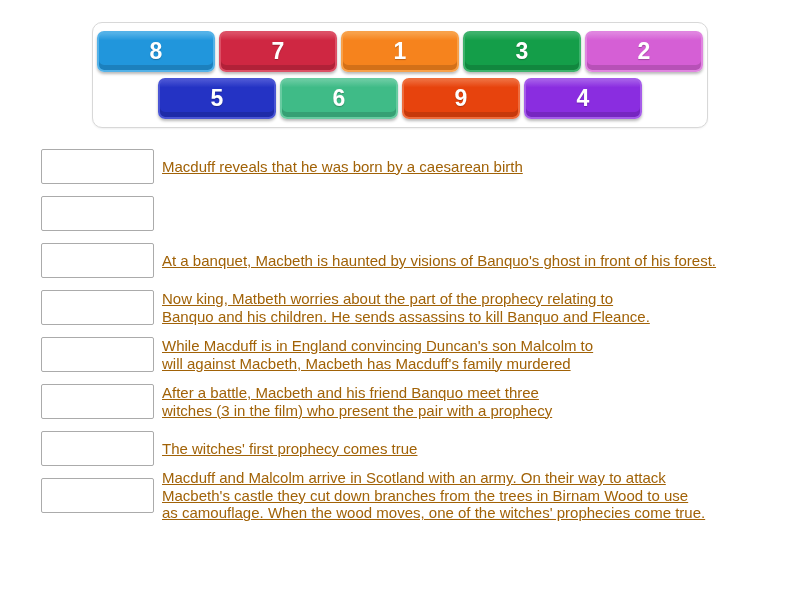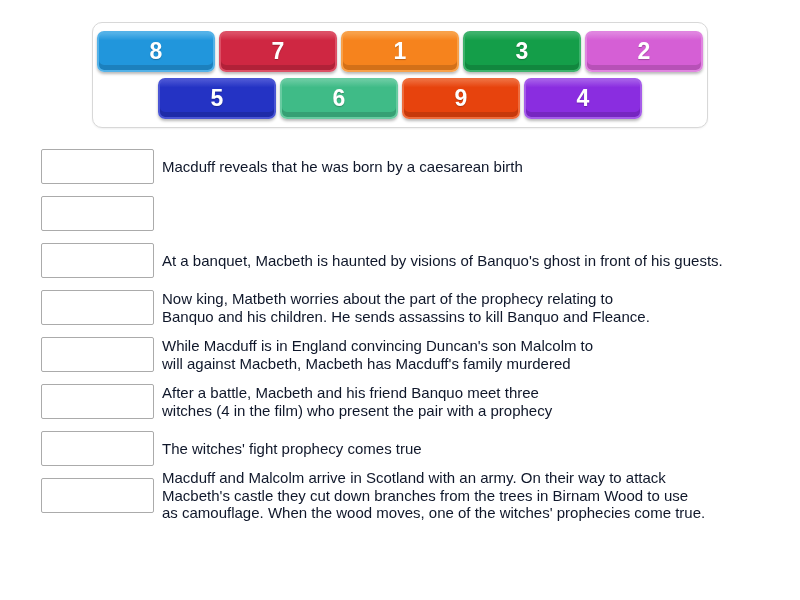--- a/index.html
+++ b/index.html
@@ -66,23 +66,24 @@
     height: 35px;
     flex: none;
     background: #ffffff;
     border: 1px solid #ababab;
     border-radius: 2px;
     margin-right: 8px;
   }
   .event-text {
     font-size: 15px;
     line-height: 17.5px;
-    color: #0f172a;
+    color: #a16207;
     white-space: pre-line;
     max-width: 615px;
+    text-decoration: underline;
   }
 </style>
 </head>
 <body>
 
 <div class="tray">
   <div class="tray-row">
       <div class="tile" style="--fill: #2196dc; --light: #54b2e8;">8</div>
       <div class="tile" style="--fill: #cf2742; --light: #dc5066;">7</div>
       <div class="tile" style="--fill: #f6831d; --light: #f8a14a;">1</div>
@@ -100,40 +101,40 @@
 <div class="list">
     <div class="row">
       <div class="slot"></div>
       <div class="event-text">Macduff reveals that he was born by a caesarean birth</div>
     </div>
     <div class="row">
       <div class="slot"></div>
     </div>
     <div class="row">
       <div class="slot"></div>
-      <div class="event-text">At a banquet, Macbeth is haunted by visions of Banquo's ghost in front of his guests.</div>
+      <div class="event-text">At a banquet, Macbeth is haunted by visions of Banquo's ghost in front of his forest.</div>
     </div>
     <div class="row">
       <div class="slot"></div>
       <div class="event-text">Now king, Matbeth worries about the part of the prophecy relating to
 Banquo and his children. He sends assassins to kill Banquo and Fleance.</div>
     </div>
     <div class="row">
       <div class="slot"></div>
       <div class="event-text">While Macduff is in England convincing Duncan's son Malcolm to
 will against Macbeth, Macbeth has Macduff's family murdered</div>
     </div>
     <div class="row">
       <div class="slot"></div>
       <div class="event-text">After a battle, Macbeth and his friend Banquo meet three
-witches (4 in the film) who present the pair with a prophecy</div>
+witches (3 in the film) who present the pair with a prophecy</div>
     </div>
     <div class="row">
       <div class="slot"></div>
-      <div class="event-text">The witches' fight prophecy comes true</div>
+      <div class="event-text">The witches' first prophecy comes true</div>
     </div>
     <div class="row">
       <div class="slot"></div>
       <div class="event-text">Macduff and Malcolm arrive in Scotland with an army. On their way to attack
 Macbeth's castle they cut down branches from the trees in Birnam Wood to use
 as camouflage. When the wood moves, one of the witches' prophecies come true.</div>
     </div>
   </div>
 
 </body></html>

